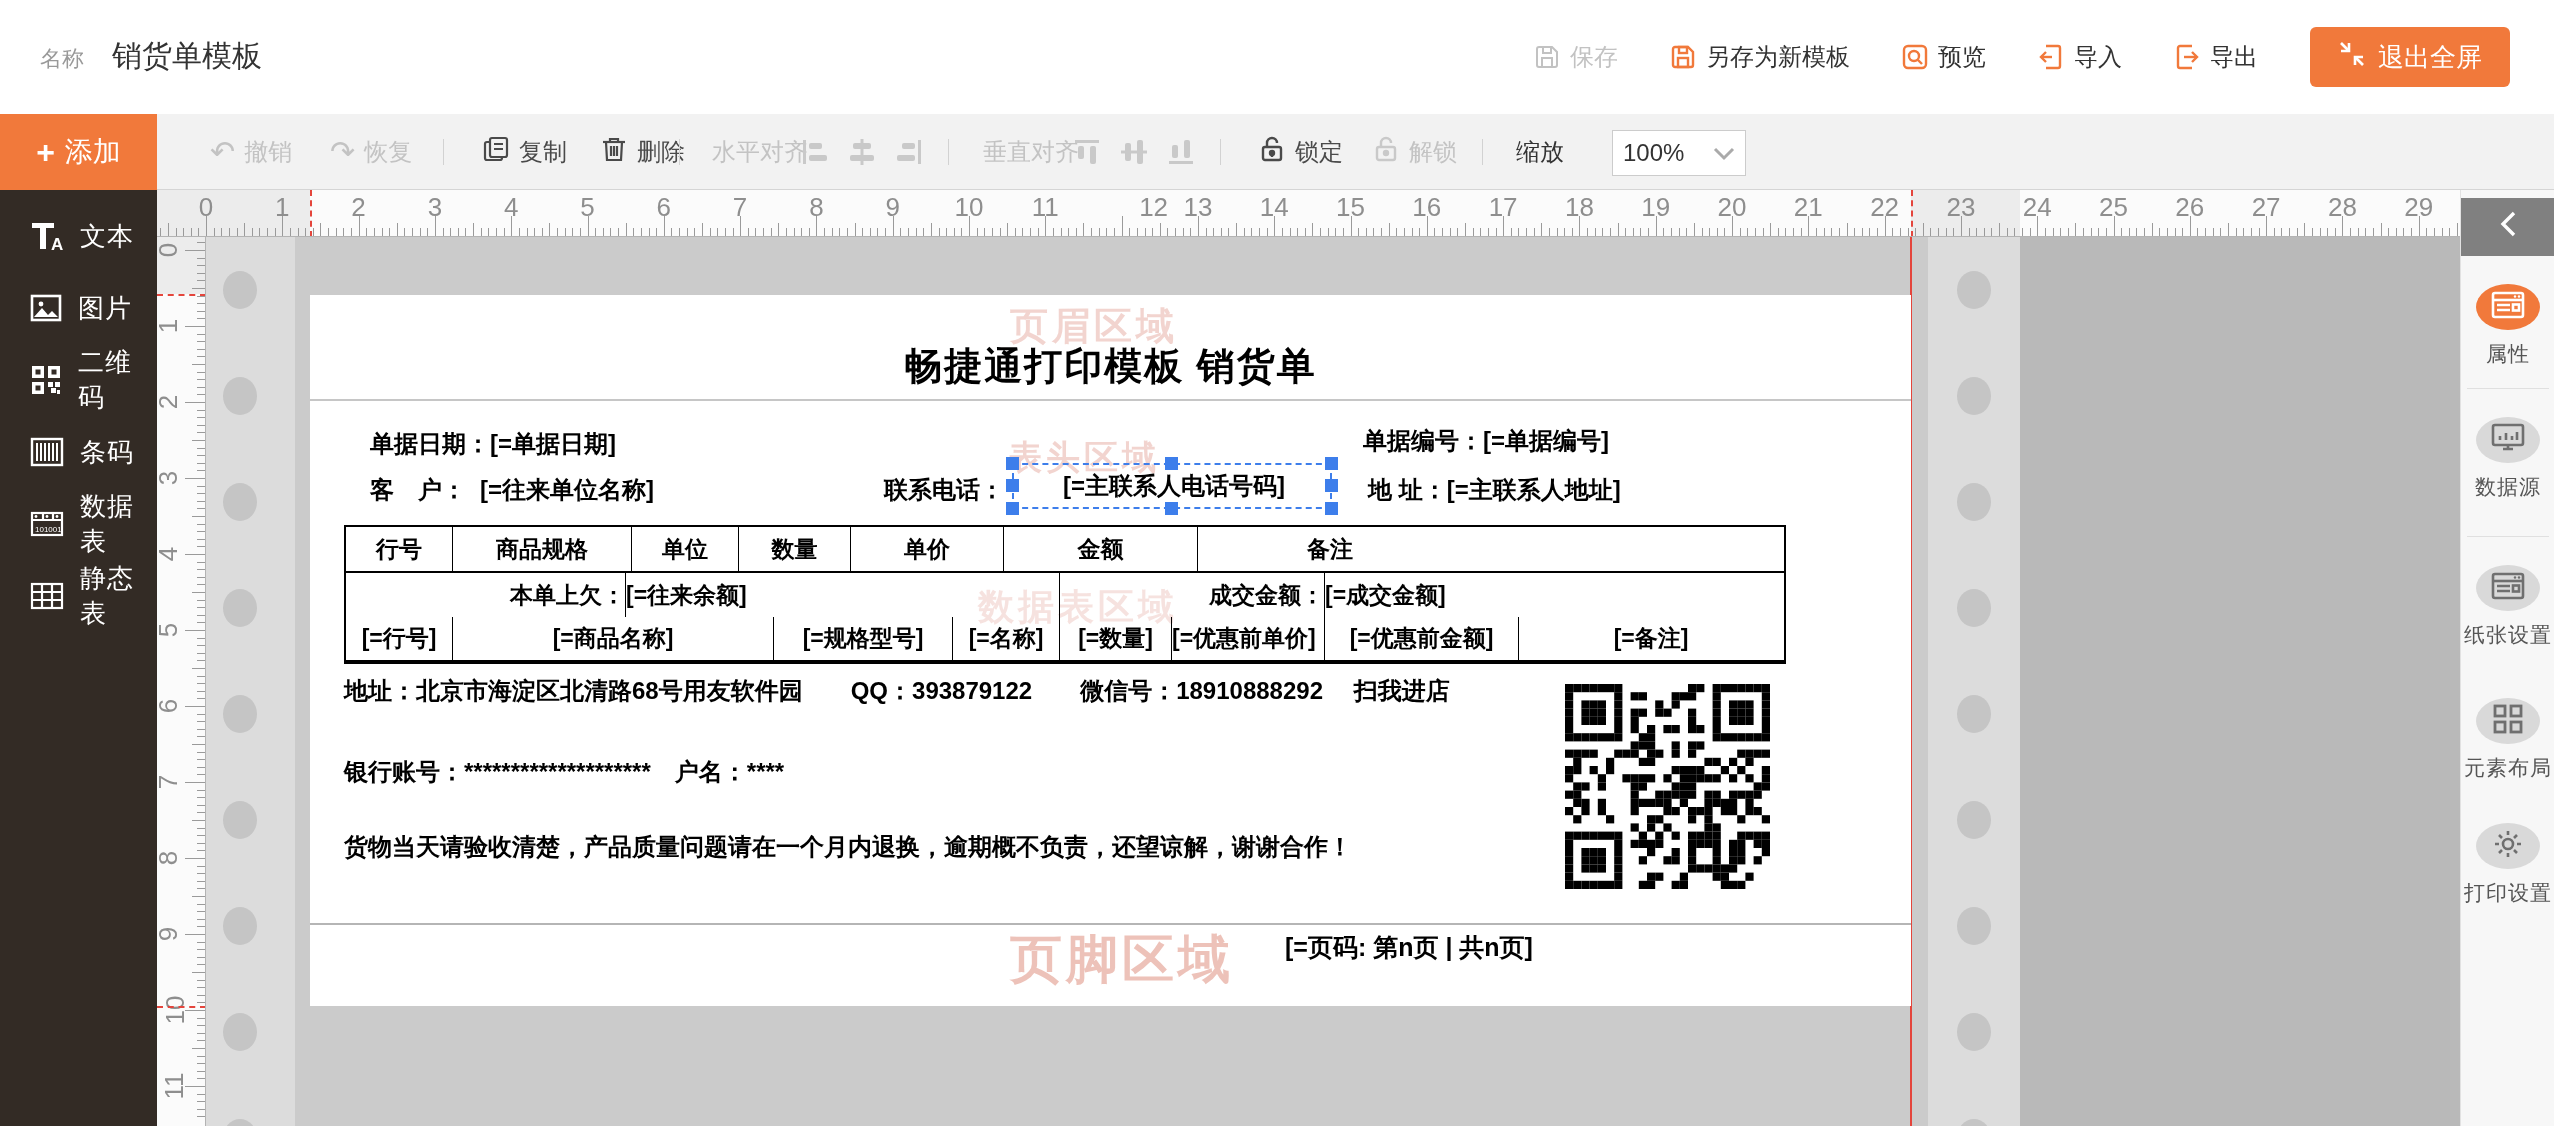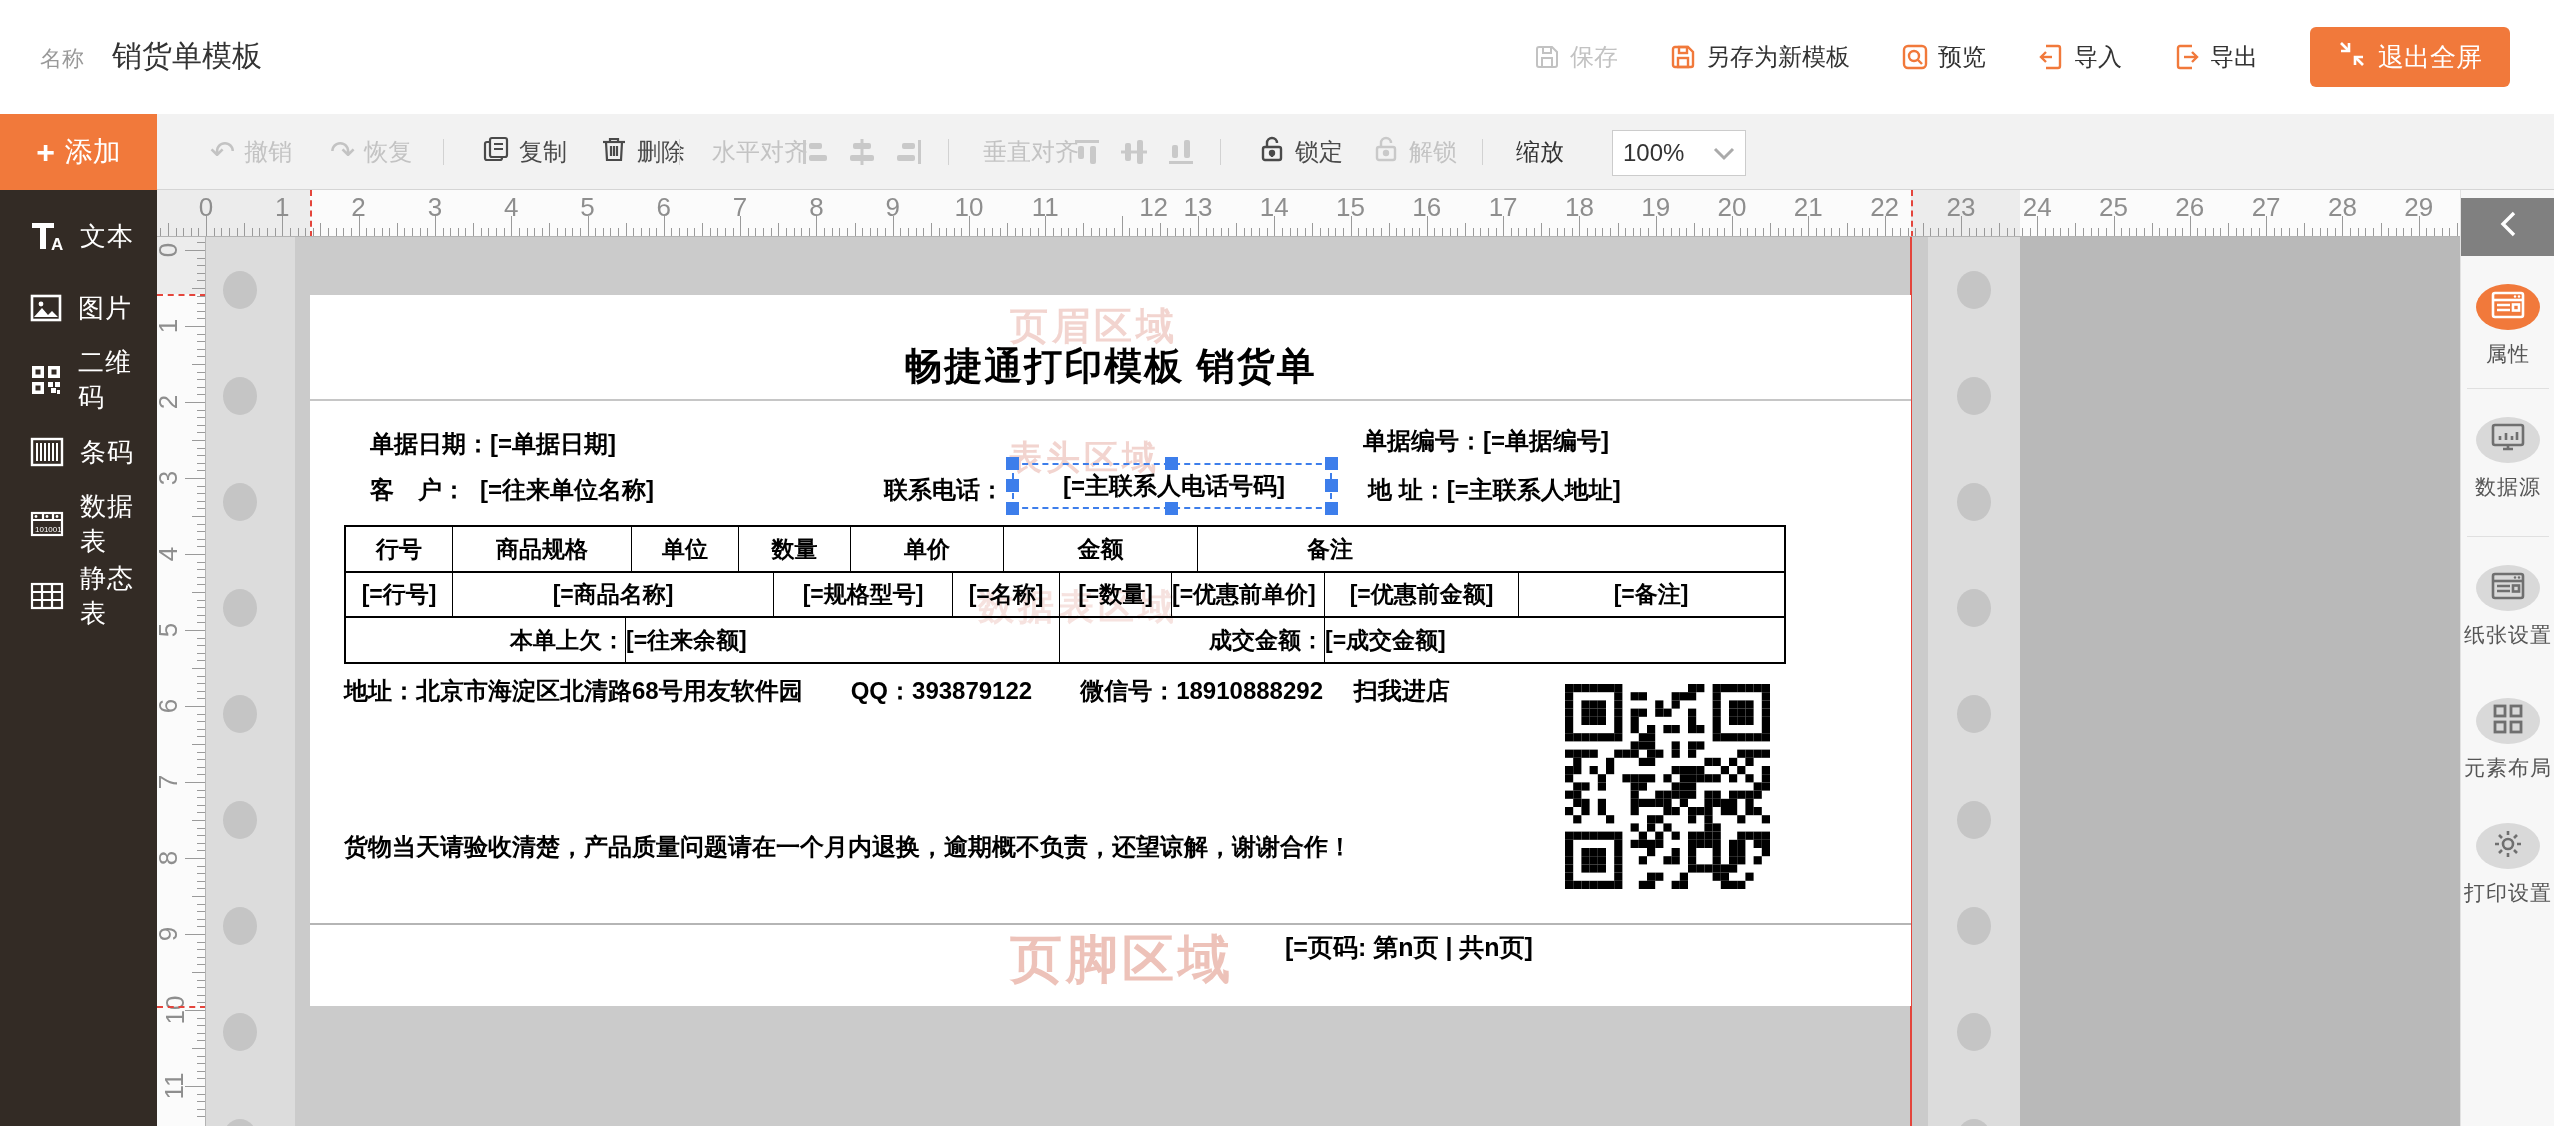--- a/index.html
+++ b/index.html
@@ -885,20 +885,34 @@
             <div class="tcell" style="width: 153px; height: 44px;">
               <span>单价</span>
             </div>
             <div class="tcell" style="width: 194px; height: 44px;">
               <span>金额</span>
             </div>
             <div class="tcell" style="width: 264px; height: 44px;">
               <span>备注</span>
             </div>
           </div>
+          <div class="trow">
+            <div class="tcell right" style="width: 280px; height: 44px;">
+              <span>本单上欠：</span>
+            </div>
+            <div class="tcell left" style="width: 434px; height: 44px;">
+              <span>[=往来余额]</span>
+            </div>
+            <div class="tcell right" style="width: 265px; height: 44px;">
+              <span>成交金额：</span>
+            </div>
+            <div class="tcell left" style="width: 458px; height: 44px;">
+              <span>[=成交金额]</span>
+            </div>
+          </div>
           <div class="trow sep">
             <div class="tcell" style="width: 107px; height: 43px;">
               <span>[=行号]</span>
             </div>
             <div class="tcell" style="width: 321px; height: 43px;">
               <span>[=商品名称]</span>
             </div>
             <div class="tcell" style="width: 179px; height: 43px;">
               <span>[=规格型号]</span>
             </div>
@@ -911,37 +925,24 @@
             <div class="tcell left" style="width: 153px; height: 43px;">
               <span>[=优惠前单价]</span>
             </div>
             <div class="tcell" style="width: 194px; height: 43px;">
               <span>[=优惠前金额]</span>
             </div>
             <div class="tcell" style="width: 264px; height: 43px;">
               <span>[=备注]</span>
             </div>
           </div>
-          <div class="trow">
-            <div class="tcell right" style="width: 280px; height: 44px;">
-              <span>本单上欠：</span>
-            </div>
-            <div class="tcell left" style="width: 434px; height: 44px;">
-              <span>[=往来余额]</span>
-            </div>
-            <div class="tcell right" style="width: 265px; height: 44px;">
-              <span>成交金额：</span>
-            </div>
-            <div class="tcell left" style="width: 458px; height: 44px;">
-              <span>[=成交金额]</span>
-            </div>
-          </div>
         </div>
 
       <div class="ftline" style="top:380px">地址：北京市海淀区北清路68号用友软件园　　QQ：393879122　　微信号：18910888292　 扫我进店</div>
+      <div class="ftline" style="top:461px">银行账号：********************　户名：****</div>
       <div class="ftline" style="top:536px">货物当天请验收清楚，产品质量问题请在一个月内退换，逾期概不负责，还望谅解，谢谢合作！</div>
       <div class="abs" id="qr-code"><svg width="205" height="205" viewBox="0 0 205 205">
             <rect width="205" height="205" fill="#fff"></rect>
             <g fill="#000">
               <rect x="122.99999999999999" y="0" width="8.2" height="8.2"></rect>
               <rect x="131.2" y="0" width="8.2" height="8.2"></rect>
               <rect x="65.6" y="8.2" width="8.2" height="8.2"></rect>
               <rect x="73.8" y="8.2" width="8.2" height="8.2"></rect>
               <rect x="106.6" y="8.2" width="8.2" height="8.2"></rect>
               <rect x="114.79999999999998" y="8.2" width="8.2" height="8.2"></rect>

